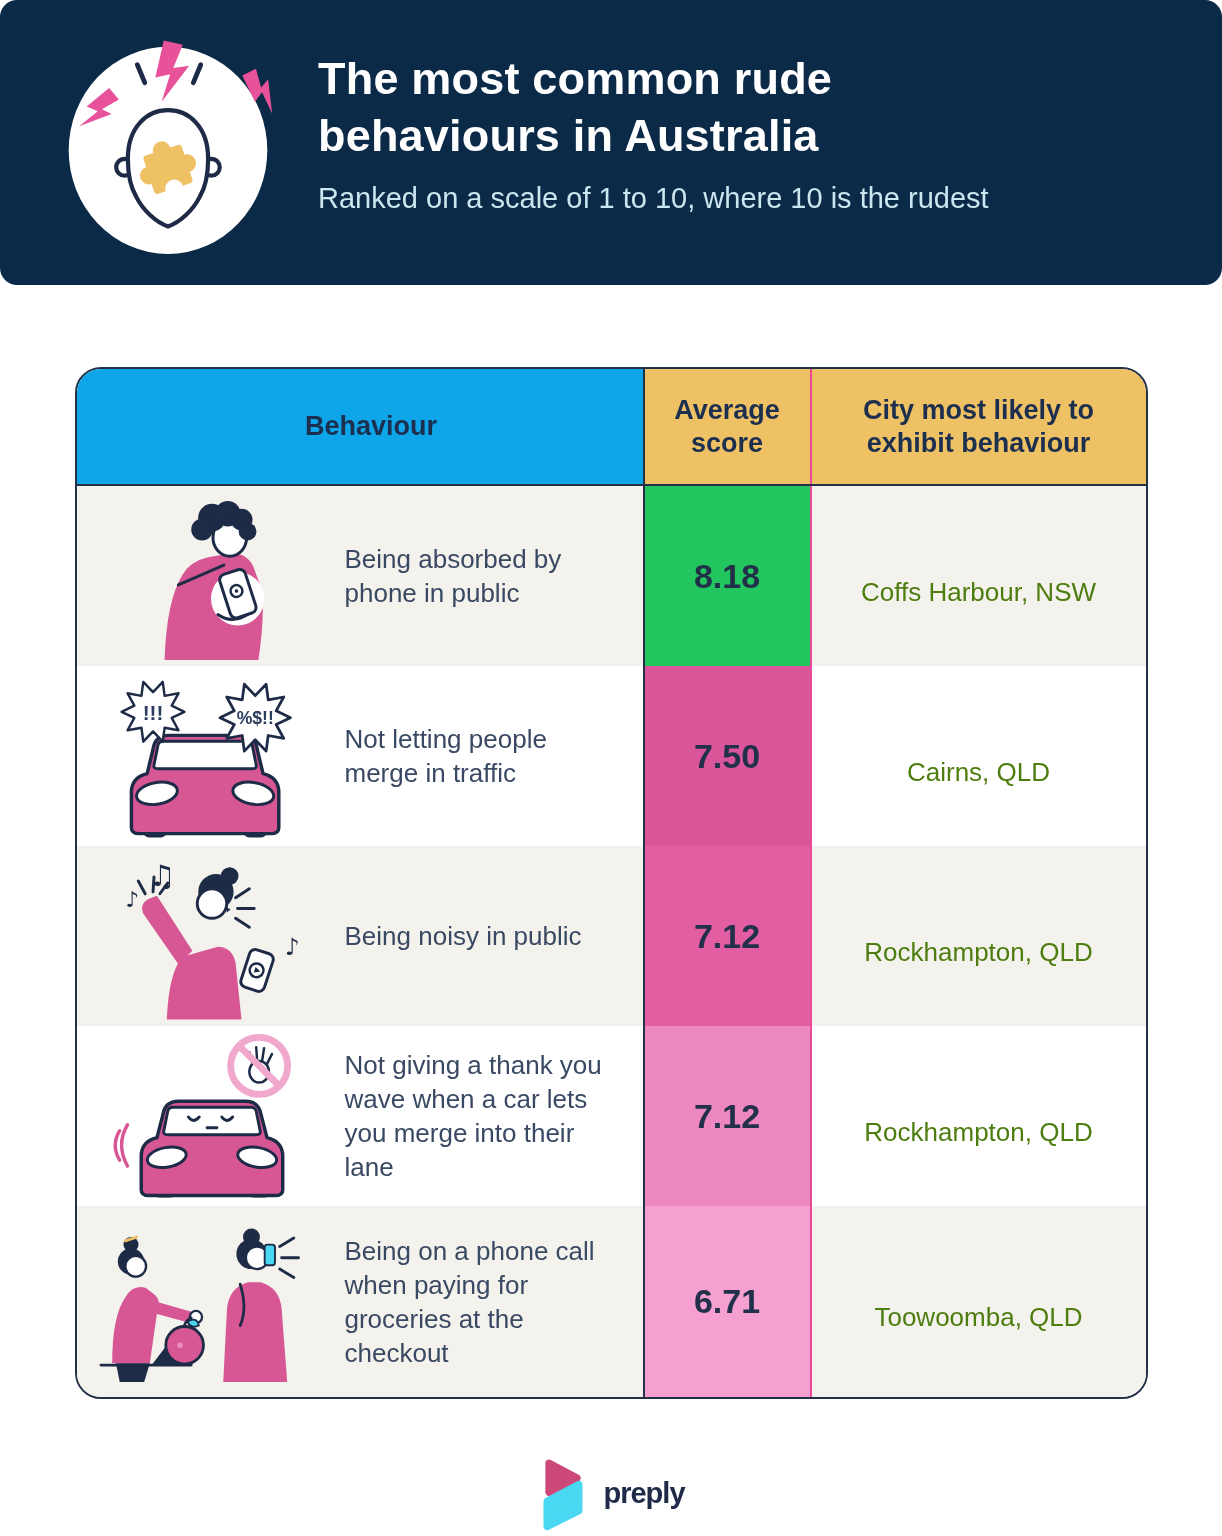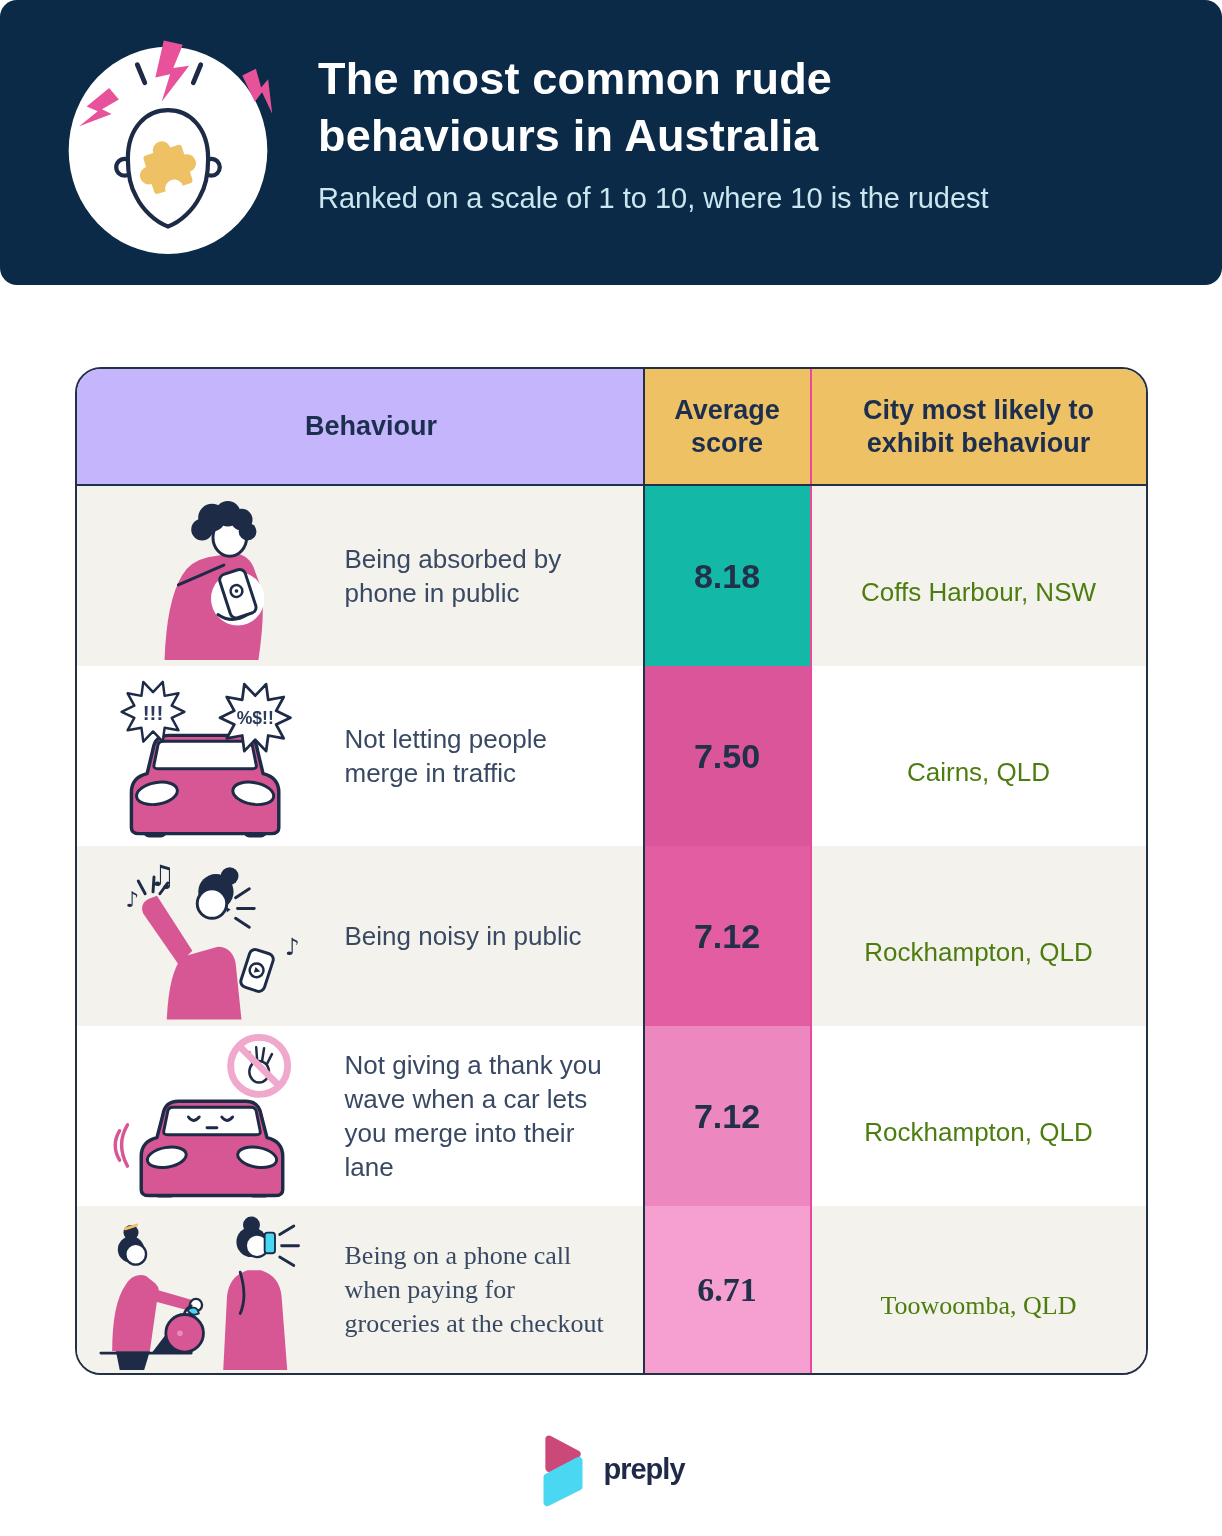--- a/index.html
+++ b/index.html
@@ -7,21 +7,21 @@
   
   .hero{height:285px;background:#0A2A48;display:flex;align-items:flex-start;border-radius:17px;}
   .hero-icon{margin:32px 0 0 62px;flex:0 0 220px;}
   .hero-text{margin:50px 0 0 36px;}
   .hero-title{color:#fff;font-size:45px;line-height:57px;font-weight:700;margin:0;letter-spacing:.2px;}
   .hero-sub{color:#CBE6EF;font-size:29px;margin:18px 12px 0 0;font-weight:400;}
   
   .table-wrap{margin:82px auto 0 auto;width:1073px;}
   .rude-table{border:2px solid #233147;border-radius:26px;overflow:hidden;background:#fff;}
   .t-row{display:flex;height:180px;}
-  .t-row:last-child{height:167px;font-family:Liberation Serif, serif;}
+  .t-row:last-child{height:191px;}
   .thead{height:115px;border-bottom:2px solid #233147;}
   .cell{box-sizing:border-box;}
   .cell-b{flex:0 0 566px;display:flex;align-items:center;}
   .cell-s{flex:0 0 169px;border-left:2px solid #233147;border-right:2px solid #ec4899;display:flex;align-items:center;justify-content:center;}
   .cell-c{flex:1;display:flex;align-items:center;justify-content:center;text-align:center;}
   .thead .cell{display:flex;align-items:center;justify-content:center;text-align:center;
     color:#1C2F4E;font-weight:700;font-size:27px;line-height:33px;}
   .row-odd{background:#F4F2EC;}
   .row-even{background:#FFFFFF;}
   .illus{flex:0 0 268px;display:flex;align-items:center;justify-content:center;}
@@ -69,21 +69,21 @@
     <div class="hero-text">
       <h1 class="hero-title"><span>The most common rude</span><br><span>behaviours in Australia</span></h1>
       <p class="hero-sub">Ranked on a scale of 1 to 10, where 10 is the rudest</p>
     </div>
   </header>
 
   <main class="table-wrap">
     <div class="rude-table">
 
       <div class="t-row thead">
-        <div class="cell cell-b" style="background-color: #c4b5fd; padding-left: 23px;">
+        <div class="cell cell-b" style="background-color: #0ea5e9; padding-left: 23px;">
             <span>Behaviour</span>
           </div>
         <div class="cell cell-s" style="background-color: rgb(239, 193, 101);">
             <span style="width:130px;">Average score</span>
           </div>
         <div class="cell cell-c" style="background-color: rgb(239, 193, 101);">
             <span style="width:290px;">City most likely to exhibit behaviour</span>
           </div>
       </div>
 
@@ -105,21 +105,21 @@
               <g transform="rotate(-18 112 104)">
                 <rect x="99" y="80" width="27" height="46" rx="6" fill="#FFFFFF" stroke="#1E2B47" stroke-width="3"></rect>
                 <circle cx="112" cy="100" r="6" fill="none" stroke="#1E2B47" stroke-width="2.5"></circle>
                 <circle cx="112" cy="100" r="1.8" fill="#1E2B47"></circle>
               </g>
               <path d="M92,124 Q106,134 122,124" stroke="#1E2B47" stroke-width="3" fill="none" stroke-linecap="round"></path>
             </svg>
           </div>
           <div class="b-text">Being absorbed by phone in public</div>
         </div>
-        <div class="cell cell-s" style="background-color: #14b8a6;">
+        <div class="cell cell-s" style="background-color: #22c55e;">
             <span class="score">8.18</span>
           </div>
         <div class="cell cell-c">
             <span class="city">Coffs Harbour, NSW</span>
           </div>
       </div>
 
       <div class="t-row row-even">
         <div class="cell cell-b">
           <div class="illus">

